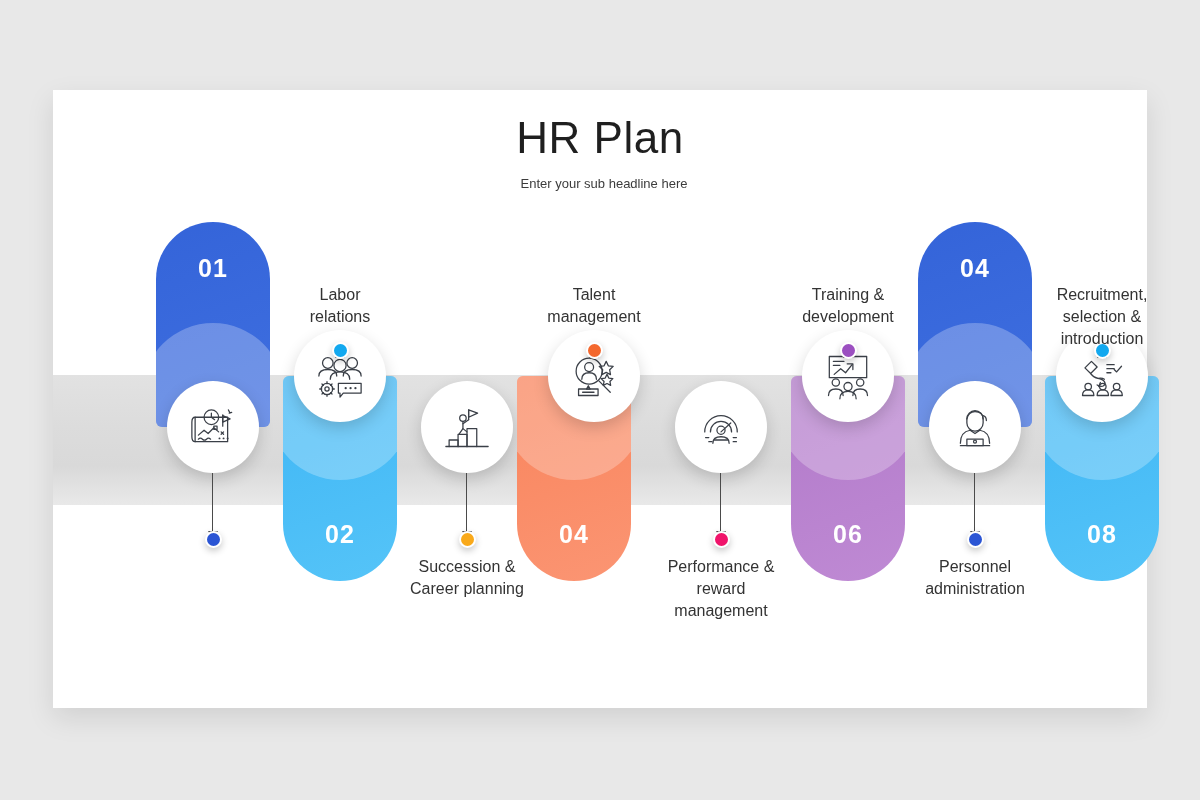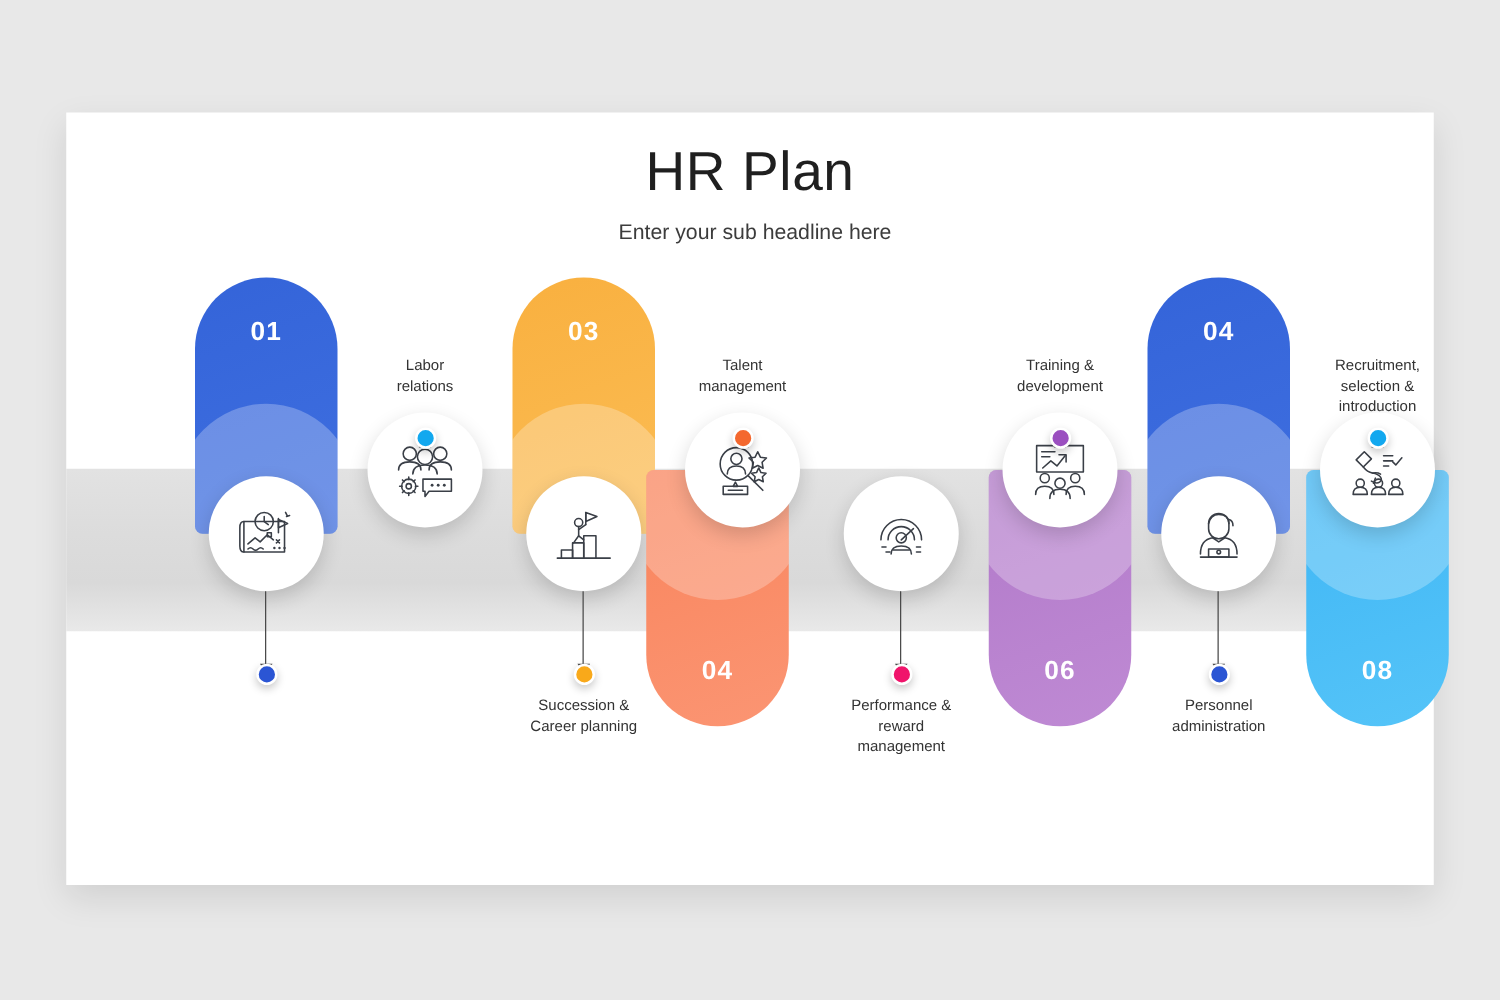--- a/index.html
+++ b/index.html
@@ -52,21 +52,21 @@
   }
   .title {
     font-size: 44px;
     font-weight: 400;
     color: #1f1f1f;
     letter-spacing: 0.5px;
     margin: 0;
     line-height: 1.1;
   }
   .subtitle {
-    font-size: 17px;
+    font-size: 13px;
     color: #3c3c3c;
     margin: 14px 16px 0 0;
     font-weight: 400;
     padding-left: 24px;
   }
 
   
   .stage {
     position: absolute;
     left: 0;
@@ -87,21 +87,21 @@
   }
   .pill.down {
     border-radius: 6px 6px 57px 57px;
   }
   .pill .num {
     position: absolute;
     left: 0;
     width: 100%;
     text-align: center;
     color: #ffffff;
-    font-size: 21px;
+    font-size: 25px;
     font-weight: 700;
     letter-spacing: 1px;
   }
   .pill.up .num  { top: 32px; }
   .pill.down .num{ bottom: 32px; }
 
   
   .pill .arc {
     position: absolute;
     left: 50%;
@@ -178,21 +178,21 @@
     box-shadow: 0 3px 7px rgba(0,0,0,0.22);
     border: 2.5px solid #ffffff;
     box-sizing: border-box;
   }
 
   
   .label {
     position: absolute;
     width: 150px;
     text-align: center;
-    font-size: 12px;
+    font-size: 16px;
     line-height: 1.38;
     color: #333333;
   }
 </style>
 </head>
 <body>
 
 <div id="slide-root">
   <div class="card">
 
@@ -224,20 +224,24 @@
       <circle class="ico-f" cx="45" cy="46" r="1.2"></circle>
       <circle class="ico-f" cx="50" cy="46" r="1.2"></circle>
       <path class="ico" d="M51 11 l1.5 3 M55 14 l-3 1"></path>
     </svg>
         </div>
         <div class="conn down" style="left: 154px; top: 383px; height: 65px;">
           <div class="stem"></div>
           <div class="head"></div>
         </div>
         <div class="dot" style="left: 151.5px; top: 441px; background: rgb(43, 85, 212);"></div>
+        <div class="pill down" style="left: 230px; top: 286px; background: linear-gradient(160deg, rgb(63, 182, 245) 0%, rgb(85, 196, 248) 100%);">
+          <div class="arc"></div>
+          <div class="num">02</div>
+        </div>
         <div class="icon-circle" style="left: 241px; top: 240px;">
     <svg viewBox="0 0 64 64">
       <circle class="ico" cx="17" cy="16" r="6.5"></circle>
       <path class="ico" d="M6 32 q0 -8 11 -8 q11 0 11 8"></path>
       <circle class="ico" cx="47" cy="16" r="6.5"></circle>
       <path class="ico" d="M36 32 q0 -8 11 -8 q11 0 11 8"></path>
       <circle class="ico" cx="32" cy="19" r="7.5"></circle>
       <path class="ico" d="M20 36 q0 -9 12 -9 q12 0 12 9"></path>
       <circle class="ico" cx="16" cy="48" r="7"></circle>
       <circle class="ico" cx="16" cy="48" r="2.6"></circle>
@@ -247,24 +251,20 @@
       <circle class="ico-f" cx="45" cy="47" r="1.4"></circle>
       <circle class="ico-f" cx="51" cy="47" r="1.4"></circle>
     </svg>
         </div>
         <div class="conn up" style="left: 281px; top: 261px; height: 4px;">
           <div class="stem"></div>
           <div class="head"></div>
         </div>
         <div class="dot" style="left: 278.5px; top: 252px; background: rgb(18, 168, 239);"></div>
         <div class="label" style="left: 212px; top: 194px;"><span>Labor</span><br><span>relations</span></div>
-        <div class="pill up" style="left: 357px; top: 132px; background: linear-gradient(160deg, rgb(249, 176, 63) 0%, rgb(251, 189, 85) 100%);">
-          <div class="arc"></div>
-          <div class="num">03</div>
-        </div>
         <div class="icon-circle" style="left: 368px; top: 291px;">
     <svg viewBox="0 0 64 64">
       <path class="ico" d="M6 56 h52"></path>
       <path class="ico" d="M10 56 v-8 h11 v8"></path>
       <path class="ico" d="M21 56 v-15 h11 v15"></path>
       <path class="ico" d="M32 56 v-22 h12 v22"></path>
       <circle class="ico" cx="27" cy="21" r="4"></circle>
       <path class="ico" d="M27 25 v9 l-5 7"></path>
       <path class="ico" d="M27 34 l5 4"></path>
       <path class="ico" d="M27 28 l7 -5"></path>

